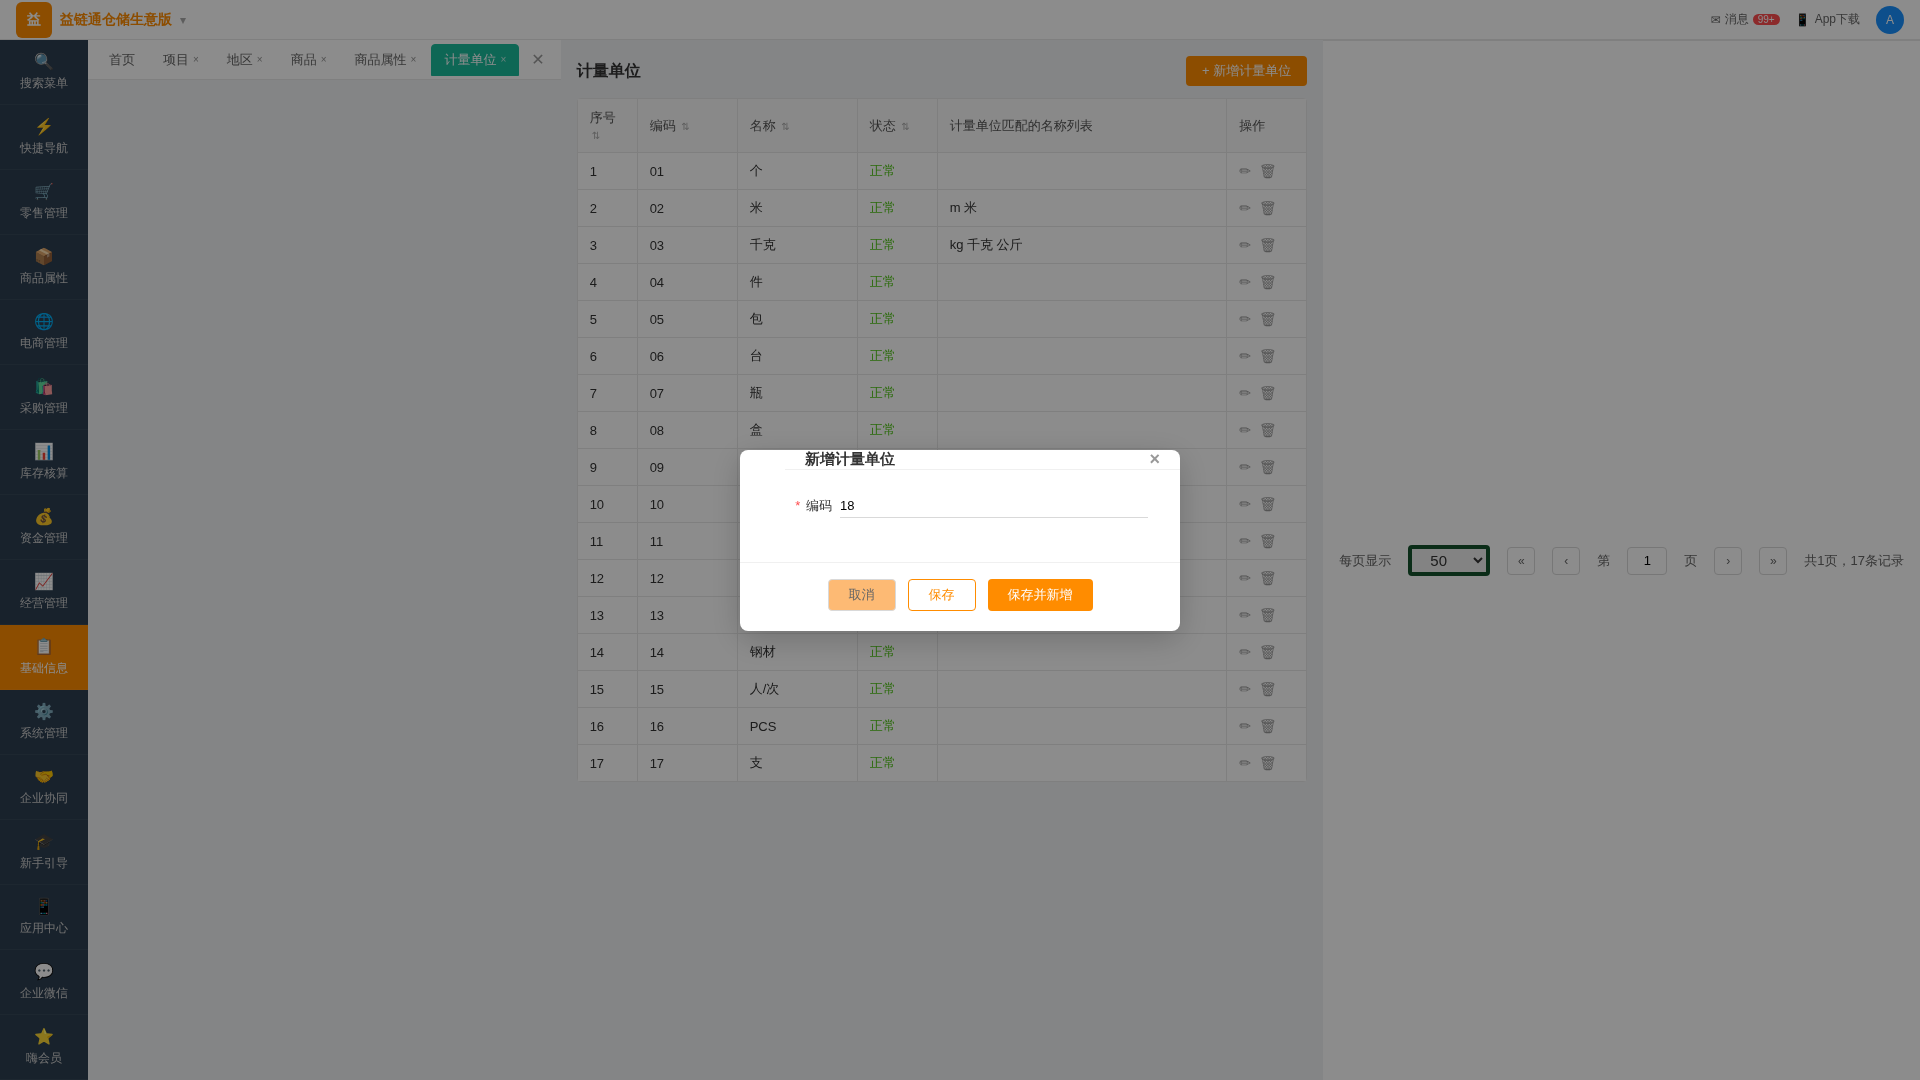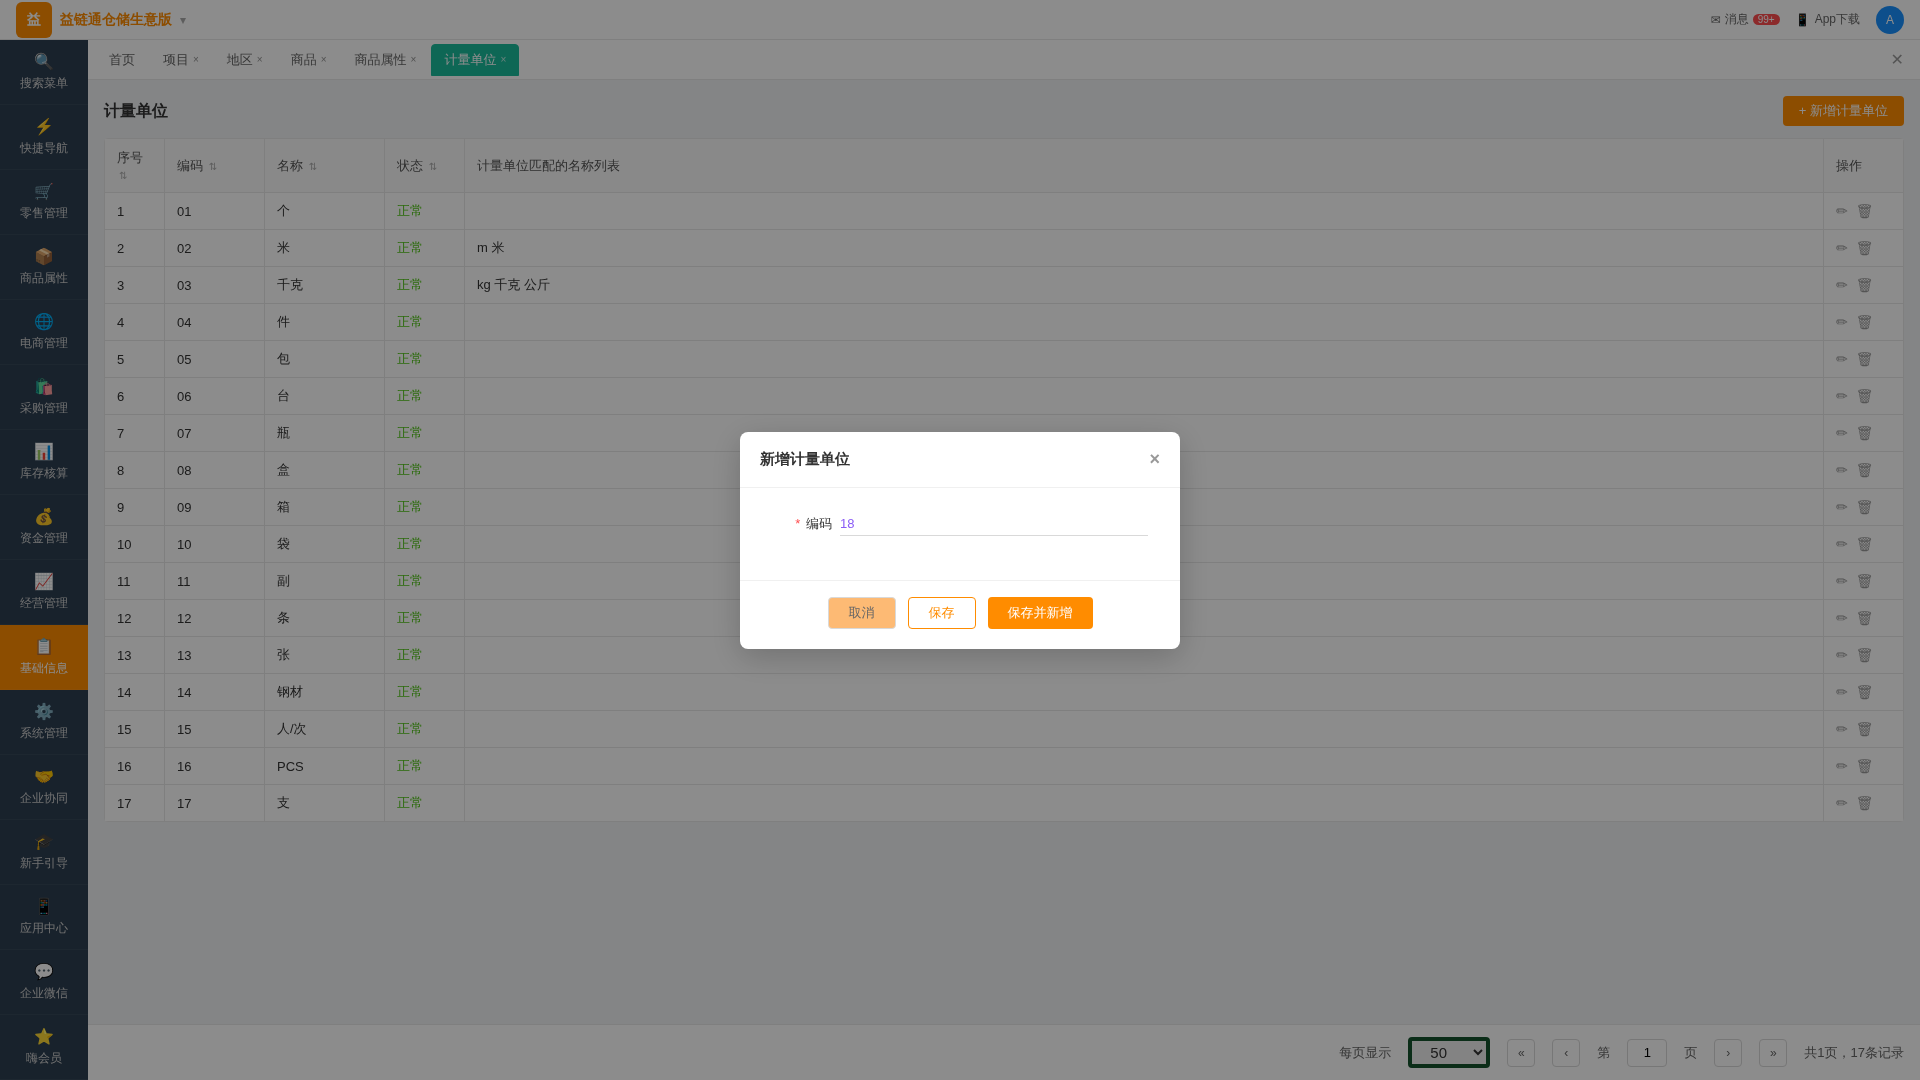--- a/index.html
+++ b/index.html
@@ -103,21 +103,21 @@
     }
     .sidebar-item.active { background: #ff8c00; color: #fff; }
     .sidebar-icon {
       font-size: 16px;
     }
 
     
     .content-area {
       flex: 1;
       display: flex;
-      flex-direction: column;
+      flex-direction: row;
       overflow: hidden;
     }
 
     
     .tabs-bar {
       height: 40px;
       background: #fff;
       border-bottom: 1px solid #e8e8e8;
       display: flex;
       align-items: center;
@@ -267,25 +267,26 @@
     .modal {
       background: #fff;
       border-radius: 8px;
       width: 440px;
       box-shadow: 0 8px 32px rgba(0,0,0,0.2);
       overflow: hidden;
     }
     .modal-header {
       display: flex;
       justify-content: space-between;
-      padding: 18px 20px;
+      padding: 0 20px;
       border-bottom: 1px solid #f0f0f0;
       font-size: 15px;
       font-weight: bold;
       color: #333;
+      margin-left: 45px;
     }
     .modal-close {
       cursor: pointer;
       color: #999;
       font-size: 18px;
       line-height: 1;
     }
     .modal-body {
       padding: 24px 32px;
     }
@@ -306,21 +307,21 @@
       color: #ff4d4f;
       margin-right: 2px;
     }
     .form-input {
       flex: 1;
       border: none;
       border-bottom: 1px solid #d9d9d9;
       padding: 4px 0;
       font-size: 13px;
       outline: none;
-      color: #8b5cf6;
+      color: #000000;
     }
     .form-input.active-border {
       border-bottom-color: #ff8c00;
     }
     .modal-footer {
       display: flex;
       justify-content: center;
       gap: 12px;
       padding: 16px 20px 20px;
       border-top: 1px solid #f0f0f0;

